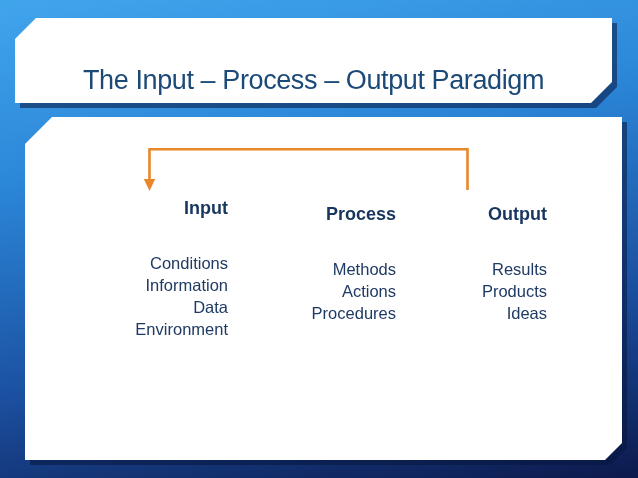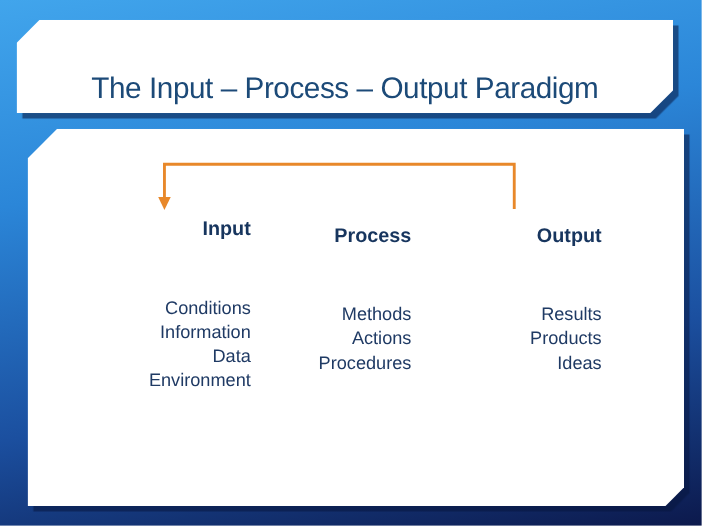--- a/index.html
+++ b/index.html
@@ -59,29 +59,29 @@
   }
 
   
   .arrow-svg { position: absolute; left: 0; top: 0; width: 638px; height: 478px; pointer-events: none; }
   .arrow-svg path { stroke: var(--arrow, #e8882a); stroke-width: 2.6; fill: none; }
   .arrow-svg polygon { fill: var(--arrow, #e8882a); }
 
   
   .column { position: absolute; width: 160px; text-align: right; }
   .col-input   { left: 68px;  top: 197px; }
-  .col-process { left: 214px; top: 203px; }
+  .col-process { left: 236px; top: 203px; }
   .col-output  { left: 387px; top: 203px; }
   .col-header {
     font-size: 18px;
     font-weight: 700;
     line-height: 22px;
     color: var(--header-text, #17355e);
   }
-  .col-items { margin-top: 50px; }
+  .col-items { margin-top: 33px; }
   .col-item {
     font-size: 16.5px;
     line-height: 22px;
     color: var(--body-text, #1f3a64);
   }
 </style>
 </head>
 <body>
 
 <div class="slide">

